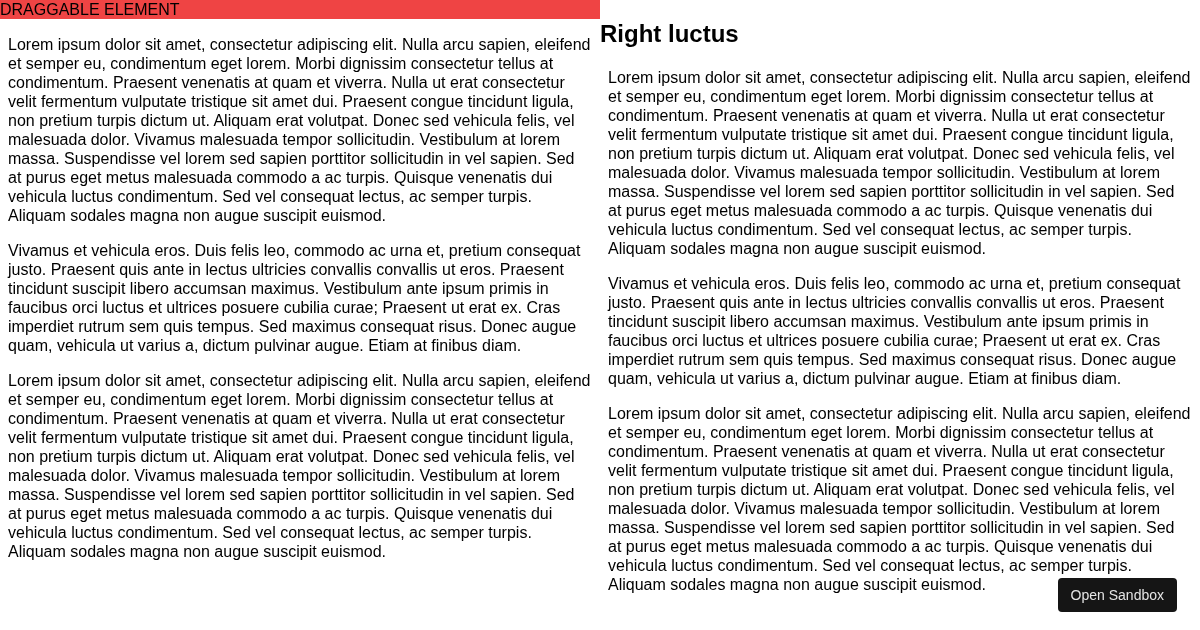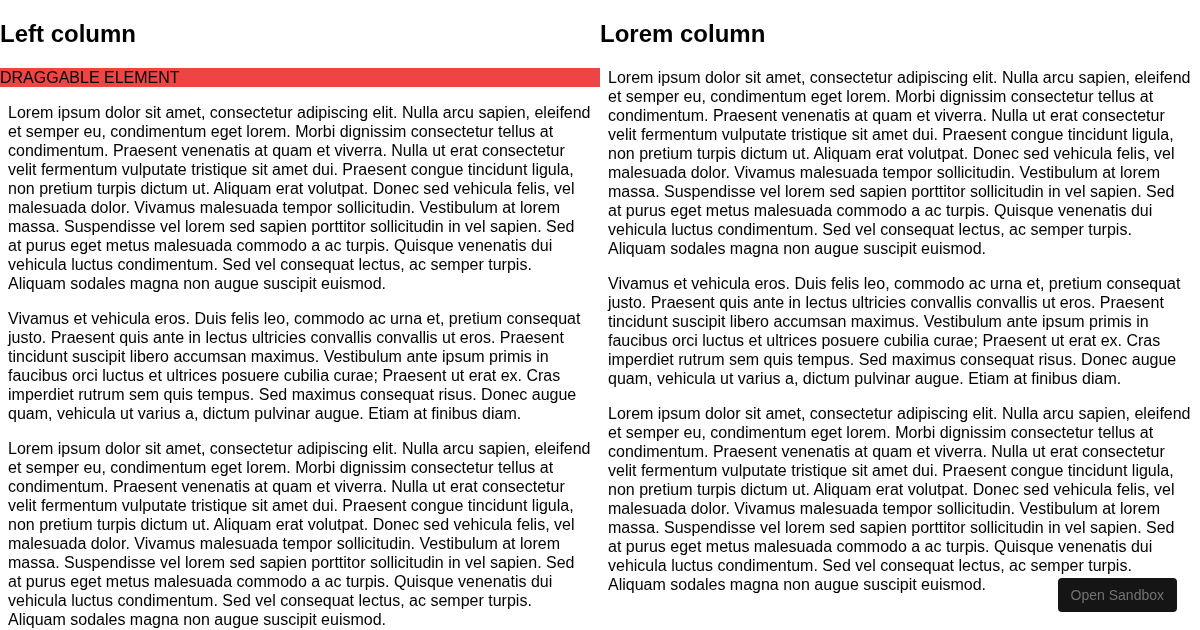--- a/index.html
+++ b/index.html
@@ -42,45 +42,44 @@
     line-height: 19px;
   }
   .column p {
     margin: 16px 8px;
   }
   .open-sandbox {
     position: absolute;
     right: 23px;
     bottom: 18px;
     background: #151515;
-    color: #737373;
+    color: #e5e5e5;
     border: none;
     border-radius: 4px;
     padding: 9px 13px;
     font-family: "Liberation Sans", "DejaVu Sans", sans-serif;
     font-size: 14px;
     line-height: 16px;
     cursor: pointer;
   }
 </style>
 </head>
 <body>
 
 <div class="columns">
 
   <div class="column">
-    <h2>Left column</h2>
     <div class="draggable">DRAGGABLE ELEMENT</div>
     <p>Lorem ipsum dolor sit amet, consectetur adipiscing elit. Nulla arcu sapien, eleifend et semper eu, condimentum eget lorem. Morbi dignissim consectetur tellus at condimentum. Praesent venenatis at quam et viverra. Nulla ut erat consectetur velit fermentum vulputate tristique sit amet dui. Praesent congue tincidunt ligula, non pretium turpis dictum ut. Aliquam erat volutpat. Donec sed vehicula felis, vel malesuada dolor. Vivamus malesuada tempor sollicitudin. Vestibulum at lorem massa. Suspendisse vel lorem sed sapien porttitor sollicitudin in vel sapien. Sed at purus eget metus malesuada commodo a ac turpis. Quisque venenatis dui vehicula luctus condimentum. Sed vel consequat lectus, ac semper turpis. Aliquam sodales magna non augue suscipit euismod.</p>
     <p>Vivamus et vehicula eros. Duis felis leo, commodo ac urna et, pretium consequat justo. Praesent quis ante in lectus ultricies convallis convallis ut eros. Praesent tincidunt suscipit libero accumsan maximus. Vestibulum ante ipsum primis in faucibus orci luctus et ultrices posuere cubilia curae; Praesent ut erat ex. Cras imperdiet rutrum sem quis tempus. Sed maximus consequat risus. Donec augue quam, vehicula ut varius a, dictum pulvinar augue. Etiam at finibus diam.</p>
     <p>Lorem ipsum dolor sit amet, consectetur adipiscing elit. Nulla arcu sapien, eleifend et semper eu, condimentum eget lorem. Morbi dignissim consectetur tellus at condimentum. Praesent venenatis at quam et viverra. Nulla ut erat consectetur velit fermentum vulputate tristique sit amet dui. Praesent congue tincidunt ligula, non pretium turpis dictum ut. Aliquam erat volutpat. Donec sed vehicula felis, vel malesuada dolor. Vivamus malesuada tempor sollicitudin. Vestibulum at lorem massa. Suspendisse vel lorem sed sapien porttitor sollicitudin in vel sapien. Sed at purus eget metus malesuada commodo a ac turpis. Quisque venenatis dui vehicula luctus condimentum. Sed vel consequat lectus, ac semper turpis. Aliquam sodales magna non augue suscipit euismod.</p>
   </div>
 
   <div class="column">
-    <h2>Lorem column</h2>
+    <h2>Right luctus</h2>
     <p>Lorem ipsum dolor sit amet, consectetur adipiscing elit. Nulla arcu sapien, eleifend et semper eu, condimentum eget lorem. Morbi dignissim consectetur tellus at condimentum. Praesent venenatis at quam et viverra. Nulla ut erat consectetur velit fermentum vulputate tristique sit amet dui. Praesent congue tincidunt ligula, non pretium turpis dictum ut. Aliquam erat volutpat. Donec sed vehicula felis, vel malesuada dolor. Vivamus malesuada tempor sollicitudin. Vestibulum at lorem massa. Suspendisse vel lorem sed sapien porttitor sollicitudin in vel sapien. Sed at purus eget metus malesuada commodo a ac turpis. Quisque venenatis dui vehicula luctus condimentum. Sed vel consequat lectus, ac semper turpis. Aliquam sodales magna non augue suscipit euismod.</p>
     <p>Vivamus et vehicula eros. Duis felis leo, commodo ac urna et, pretium consequat justo. Praesent quis ante in lectus ultricies convallis convallis ut eros. Praesent tincidunt suscipit libero accumsan maximus. Vestibulum ante ipsum primis in faucibus orci luctus et ultrices posuere cubilia curae; Praesent ut erat ex. Cras imperdiet rutrum sem quis tempus. Sed maximus consequat risus. Donec augue quam, vehicula ut varius a, dictum pulvinar augue. Etiam at finibus diam.</p>
     <p>Lorem ipsum dolor sit amet, consectetur adipiscing elit. Nulla arcu sapien, eleifend et semper eu, condimentum eget lorem. Morbi dignissim consectetur tellus at condimentum. Praesent venenatis at quam et viverra. Nulla ut erat consectetur velit fermentum vulputate tristique sit amet dui. Praesent congue tincidunt ligula, non pretium turpis dictum ut. Aliquam erat volutpat. Donec sed vehicula felis, vel malesuada dolor. Vivamus malesuada tempor sollicitudin. Vestibulum at lorem massa. Suspendisse vel lorem sed sapien porttitor sollicitudin in vel sapien. Sed at purus eget metus malesuada commodo a ac turpis. Quisque venenatis dui vehicula luctus condimentum. Sed vel consequat lectus, ac semper turpis. Aliquam sodales magna non augue suscipit euismod.</p>
   </div>
 
 </div>
 
 <button class="open-sandbox">Open Sandbox</button>
 
 </body></html>

